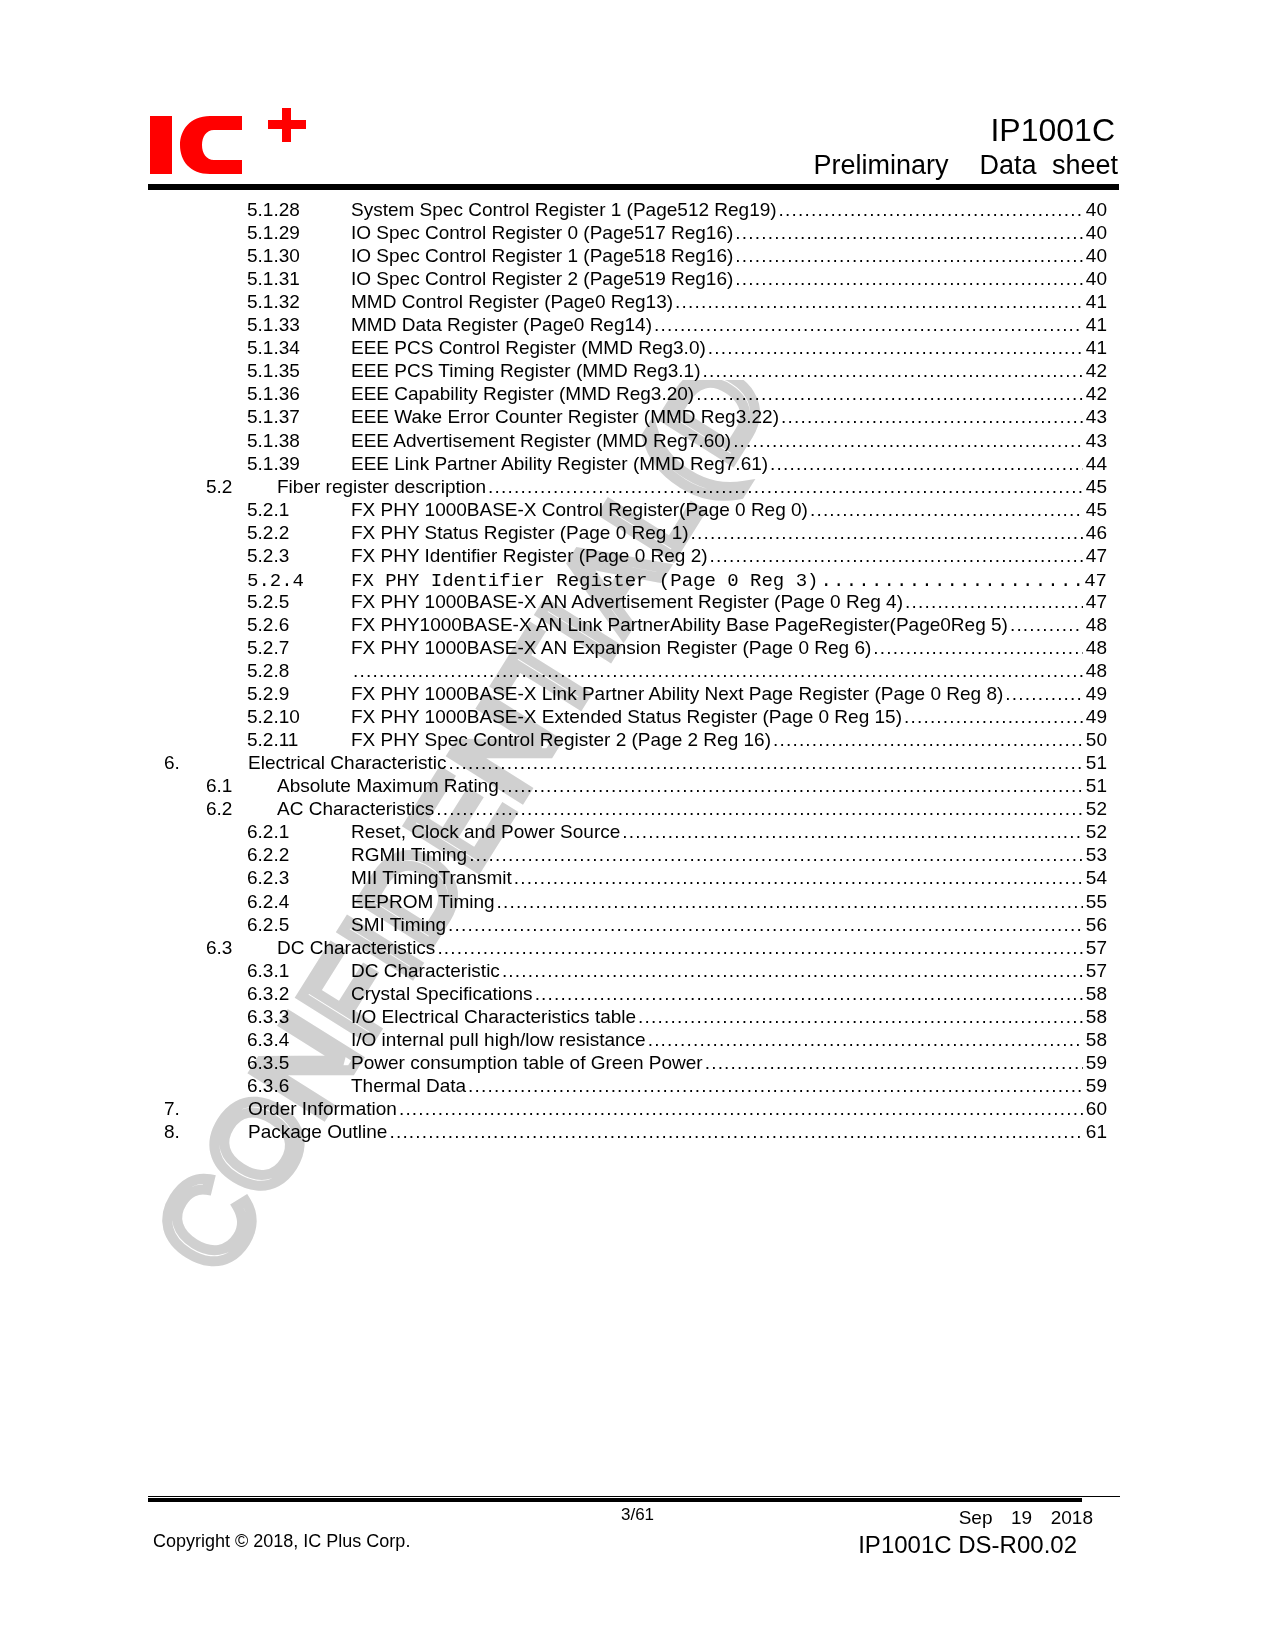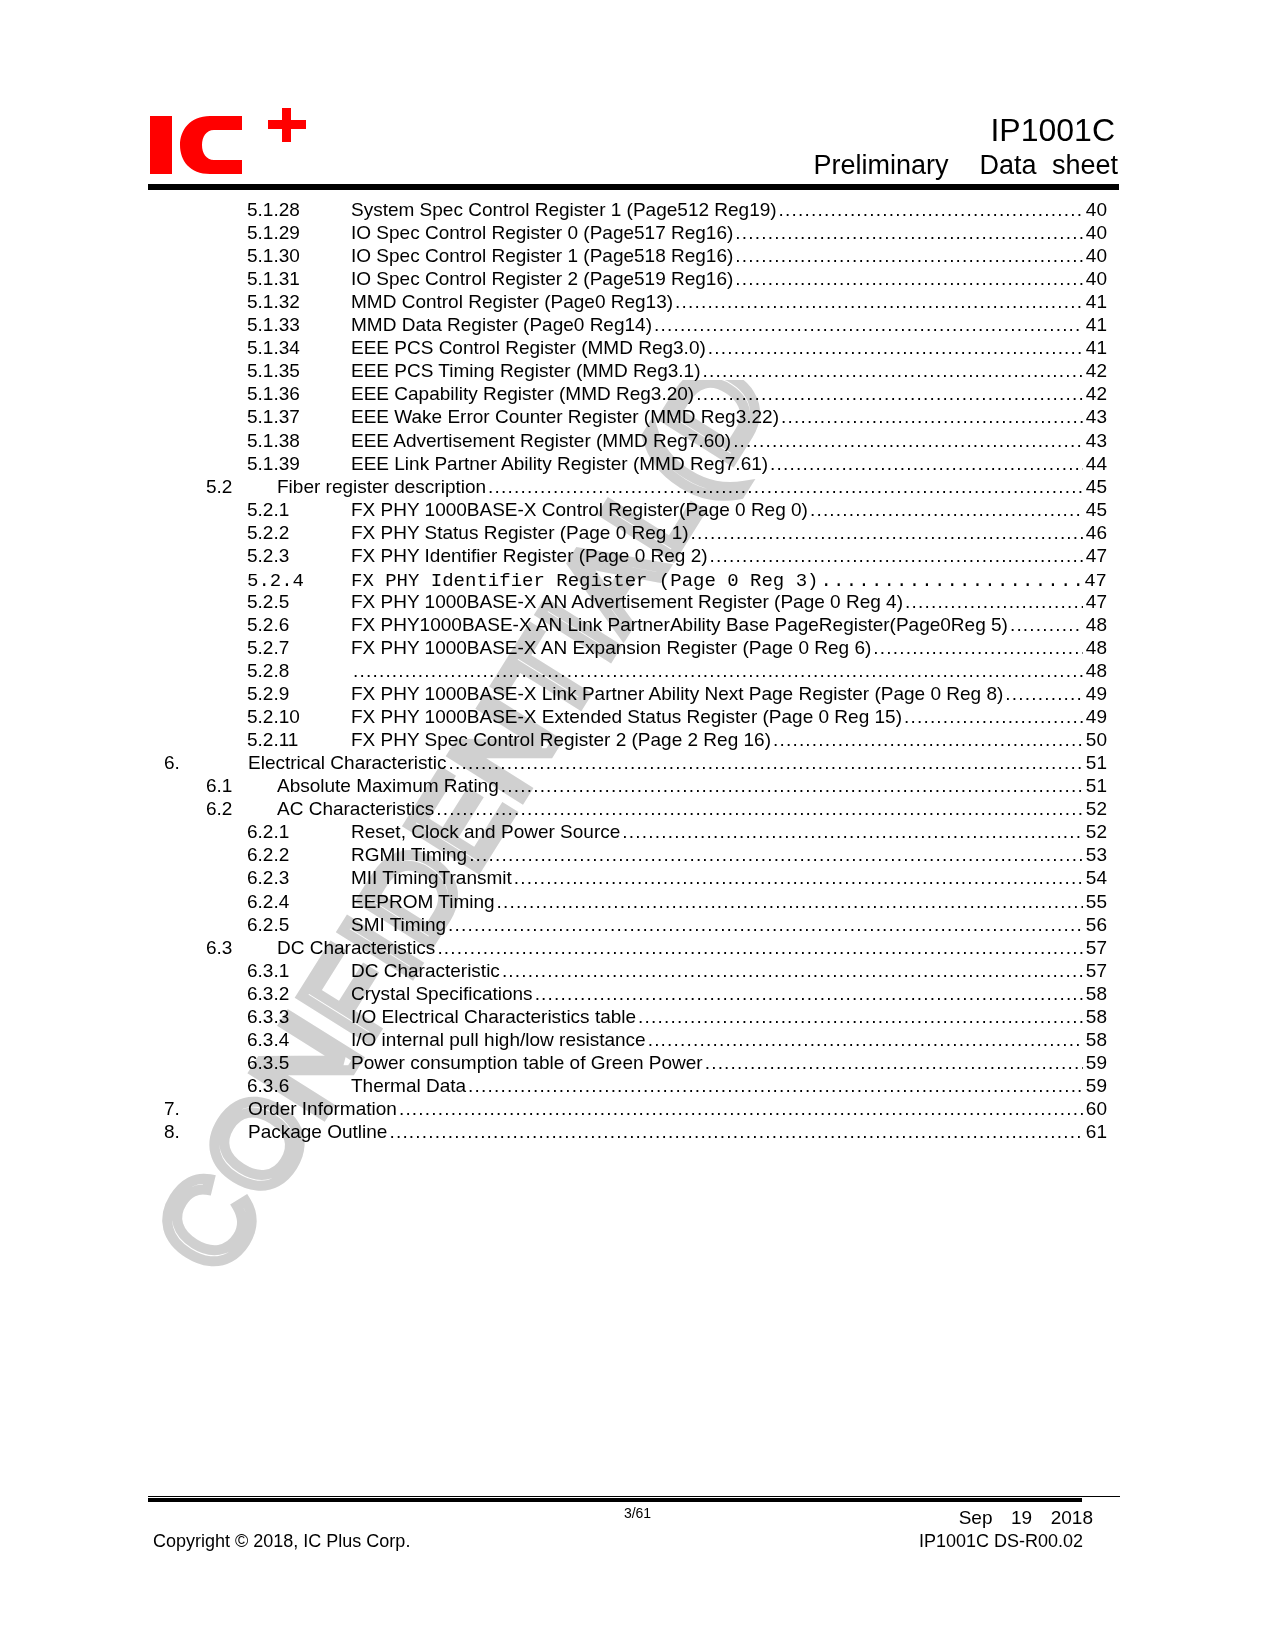--- a/index.html
+++ b/index.html
@@ -19,24 +19,24 @@
   .lvl1 .titlewrap { left:248px; }
   .lvl2 .titlewrap { left:277px; }
   .lvl3 .titlewrap { left:351px; }
   .title { flex:0 0 auto; }
   .leader { flex:1 1 auto; overflow:hidden; letter-spacing:1.2px; margin:0 2px; }
   .leader::before { content:"................................................................................................................................................................................................................................................................"; }
   .page { flex:0 0 auto; text-align:right; min-width:22px; }
   .watermark { position:absolute; left:150px; top:380px; width:900px; height:950px; pointer-events:none; }
   .ftr-line-thin { position:absolute; left:148px; width:972px; top:1496px; height:1px; background:#000; }
   .ftr-line-thick { position:absolute; left:148px; width:934px; top:1498px; height:4px; background:#000; }
-  .ftr-page { position:absolute; left:0; width:1275px; text-align:center; top:1505px; font-size:14px; }
+  .ftr-page { position:absolute; left:0; width:1275px; text-align:center; top:1505px; font-size:17px; }
   .ftr-date { position:absolute; right:182px; top:1507px; font-size:19px; word-spacing:4px; }
   .ftr-copy { position:absolute; left:153px; top:1531px; font-size:18px; }
-  .ftr-doc { position:absolute; right:192px; top:1531px; font-size:18px; }
+  .ftr-doc { position:absolute; right:198px; top:1531px; font-size:24px; }
 </style>
 </head>
 <body>
 
 <div class="logo" aria-label="IC+">
   <svg width="175" height="72" viewBox="0 0 175 72">
 
     <rect x="0" y="8" width="22" height="58" fill="#ff0000"></rect>
 
     <path d="M92,8 L60,8 C40,8 30,22 30,37 C30,53 40,66 60,66 L92,66 L92,52 L64,52 C56,52 52,45 52,37 C52,29 56,22 64,22 L92,22 Z" fill="#ff0000"></path>

